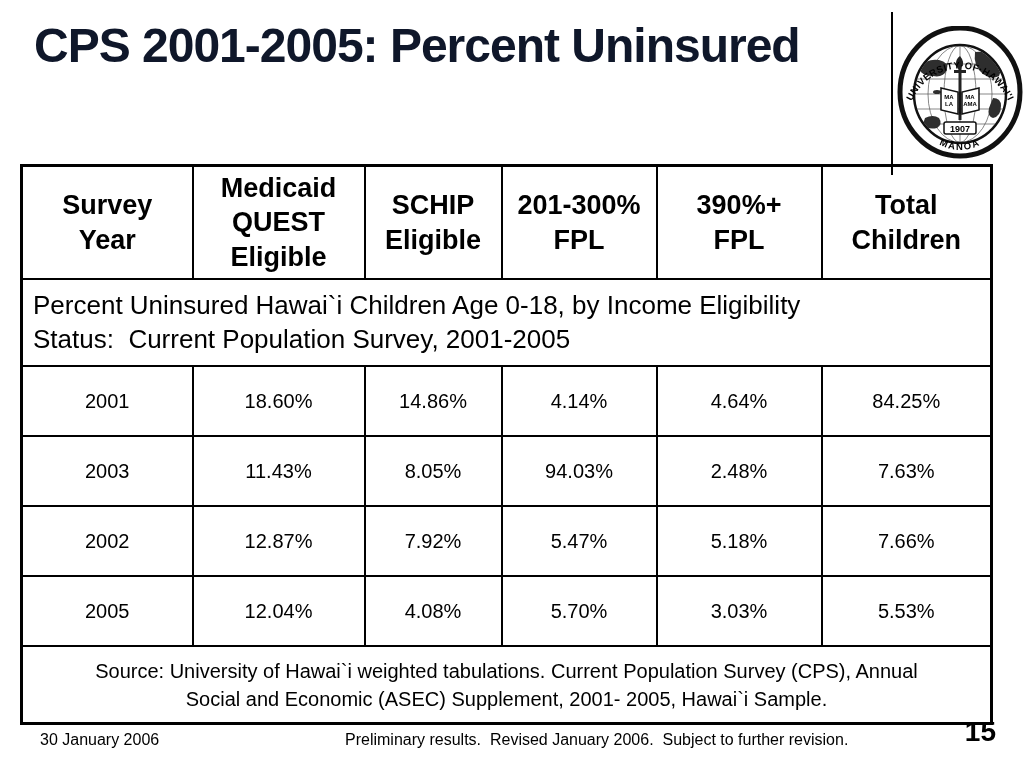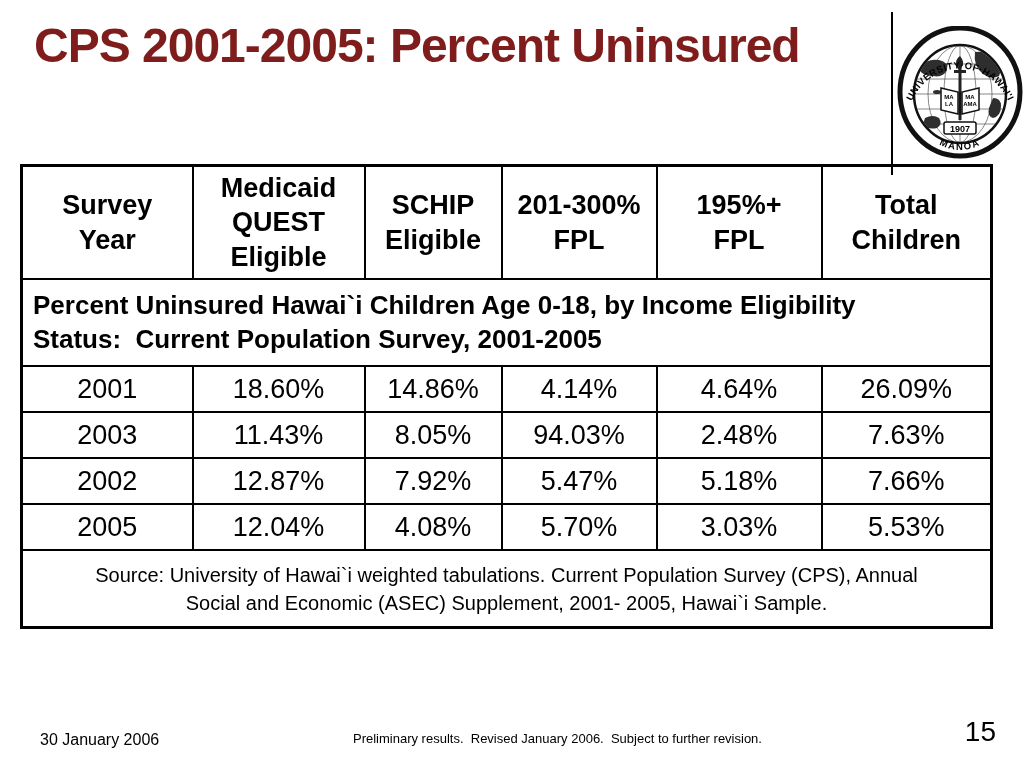--- a/index.html
+++ b/index.html
@@ -29,47 +29,47 @@
   
   table.datatable{
     position:absolute;left:20px;top:164px;width:970px;
     border-collapse:collapse;table-layout:fixed;
     border:3px solid #000;background:#fff;
   }
   table.datatable td, table.datatable th{
     border:2px solid #000;vertical-align:middle;overflow:hidden;
   }
   .caption-cell{
-    height:77px;font-size:26px;font-weight:bold;text-align:left;
+    height:77px;font-size:26px;font-weight:normal;text-align:left;
     padding:4px 10px;line-height:1.3;white-space:pre-wrap;
   }
   th.col-head{
     height:111px;font-size:27px;font-weight:bold;text-align:center;
     line-height:1.26;white-space:pre-line;padding:0 2px;
   }
   tbody.data-body td{
-    height:44px;font-size:27px;font-weight:normal;text-align:center;
-    padding:0 2px;
+    height:44px;font-size:20px;font-weight:normal;text-align:center;
+    padding:12px 2px;
   }
   .source-cell{
     height:67px;font-size:20px;font-weight:normal;text-align:center;
     padding:4px 10px;line-height:1.4;white-space:pre-wrap;vertical-align:middle;
   }
 
   
   .footer-date{position:absolute;left:40px;top:731px;font-size:16px;}
-  .footer-note{position:absolute;left:353px;top:731px;font-size:13px;white-space:pre-wrap;}
-  .page-number{position:absolute;right:28px;top:716px;font-size:28px;font-weight:normal;}
+  .footer-note{position:absolute;left:345px;top:731px;font-size:16px;white-space:pre-wrap;}
+  .page-number{position:absolute;right:28px;top:716px;font-size:28px;font-weight:bold;}
 </style>
 </head>
 <body>
 
 <div class="slide">
 
-  <div class="slide-title" style="color: #7f1d1d;">CPS 2001-2005: Percent Uninsured</div>
+  <div class="slide-title" style="color: #0f172a;">CPS 2001-2005: Percent Uninsured</div>
 
   <div class="vrule"></div>
 
   <svg class="seal" viewBox="0 0 126 133" xmlns="http://www.w3.org/2000/svg">
     <defs>
       <clipPath id="globeClip">
           <ellipse cx="63" cy="68" rx="45" ry="48"></ellipse>
         </clipPath>
       <path id="arcTop" d="M 13 80 A 53 56 0 0 1 113 80" fill="none"></path>
       <path id="arcBottom" d="M 27 104 A 44 47 0 0 0 99 104" fill="none"></path>
@@ -138,34 +138,34 @@
       <tr>
         <th class="col-head">Survey
 Year</th>
         <th class="col-head">Medicaid
 QUEST
 Eligible</th>
         <th class="col-head">SCHIP
 Eligible</th>
         <th class="col-head">201-300%
 FPL</th>
-        <th class="col-head">195%+
+        <th class="col-head">390%+
 FPL</th>
         <th class="col-head">Total
 Children</th>
       </tr>
     </thead>
     <tbody class="data-body">
         <tr>
           <td>2001</td>
           <td>18.60%</td>
           <td>14.86%</td>
           <td>4.14%</td>
           <td>4.64%</td>
-          <td>26.09%</td>
+          <td>84.25%</td>
         </tr>
         <tr>
           <td>2003</td>
           <td>11.43%</td>
           <td>8.05%</td>
           <td>94.03%</td>
           <td>2.48%</td>
           <td>7.63%</td>
         </tr>
         <tr>

